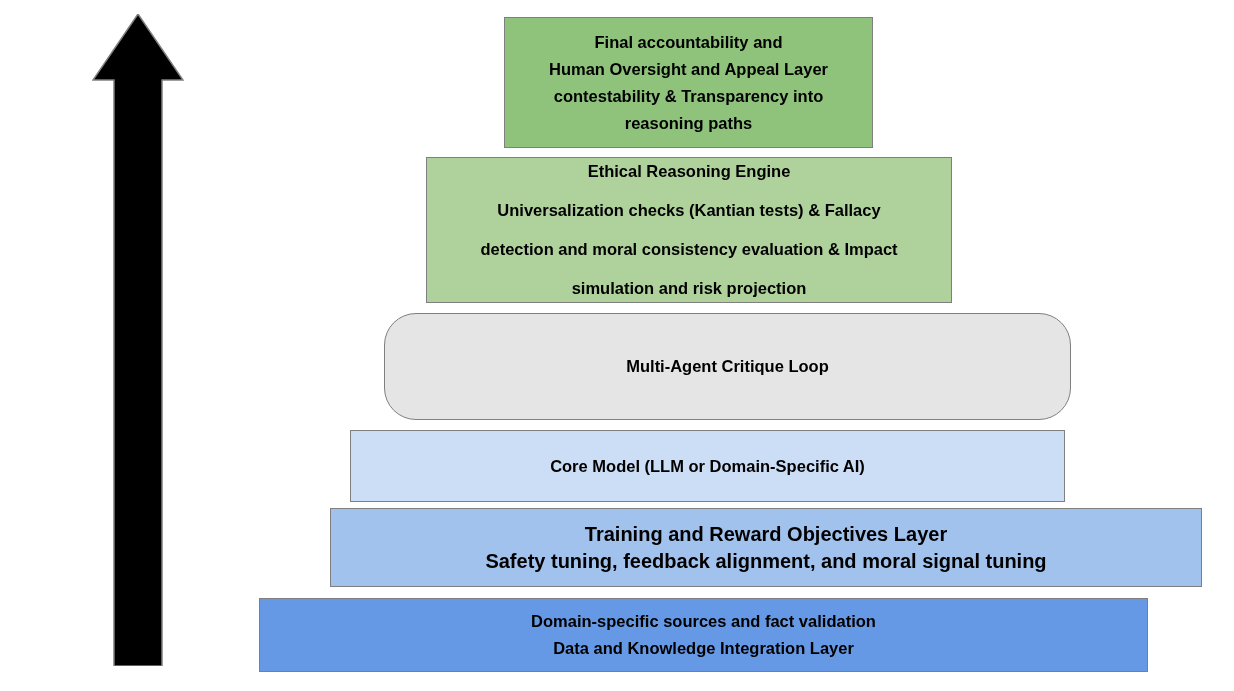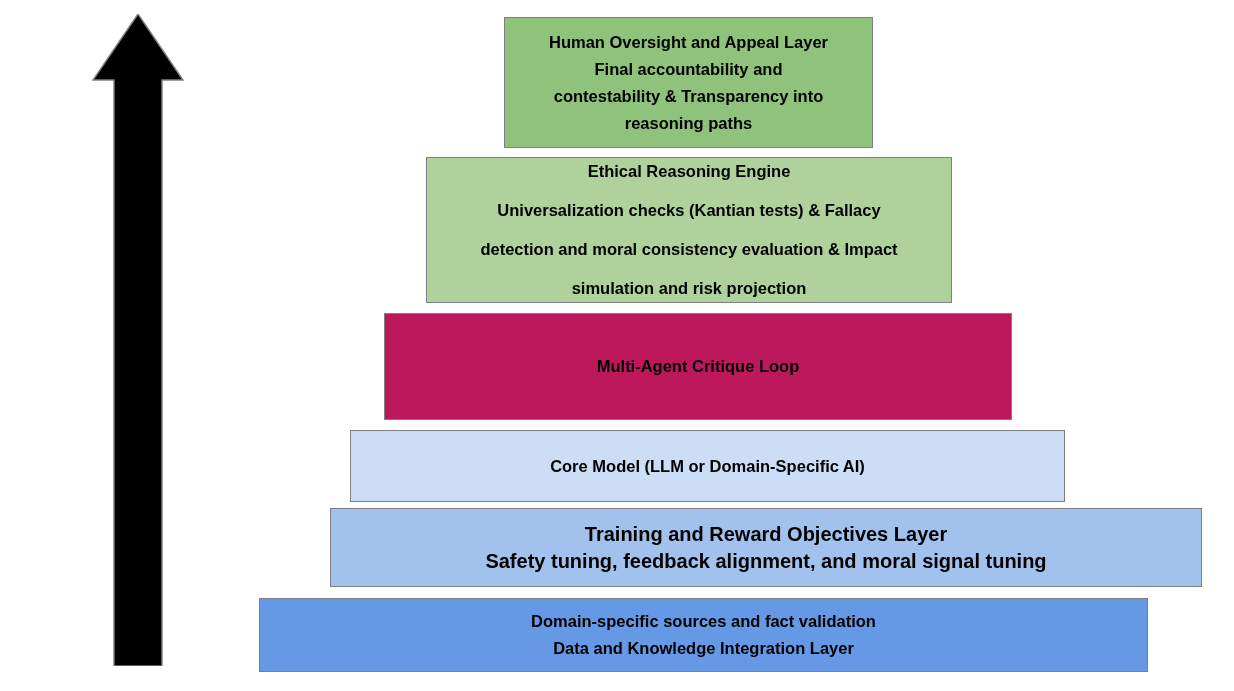--- a/index.html
+++ b/index.html
@@ -68,24 +68,25 @@
     line-height: 27px;
   }
   .tier-2 {
     left: 426px;  top: 157px;  width: 526px; height: 146px;
     background: #AFD29C;
     font-size: 16.5px;
     line-height: 27px;
     gap: 12px;
   }
   .tier-3 {
-    left: 384px;  top: 313px;  width: 628px; height: 107px;
-    background: #be185d;
+    left: 384px;  top: 313px;  width: 687px; height: 107px;
+    background: #e5e5e5;
     font-size: 16.5px;
     line-height: 27px;
+    border-radius: 32px;
   }
   .tier-4 {
     left: 350px;  top: 430px;  width: 715px; height: 72px;
     background: #CCDDF6;
     font-size: 16.5px;
     line-height: 27px;
   }
   .tier-5 {
     left: 330px;  top: 508px;  width: 872px; height: 79px;
     background: #A2C2EE;
@@ -104,22 +105,22 @@
 
 <div id="canvas">
 
   <div class="arrow-wrap">
     <svg viewBox="0 0 92 652" xmlns="http://www.w3.org/2000/svg" aria-hidden="true">
       <polygon points="46,0 91,66 70,66 70,652 22,652 22,66 1,66" fill="#000000" stroke="#808080" stroke-width="1.5" stroke-linejoin="miter"></polygon>
     </svg>
   </div>
 
   <div class="tier tier-1">
+    <span class="line">Final accountability and</span>
     <span class="line">Human Oversight and Appeal Layer</span>
-    <span class="line">Final accountability and</span>
     <span class="line">contestability &amp; Transparency into</span>
     <span class="line">reasoning paths</span>
   </div>
 
   <div class="tier tier-2">
     <span class="line">Ethical Reasoning Engine</span>
     <span class="line">Universalization checks (Kantian tests) &amp; Fallacy</span>
     <span class="line">detection and moral consistency evaluation &amp; Impact</span>
     <span class="line">simulation and risk projection</span>
   </div>

